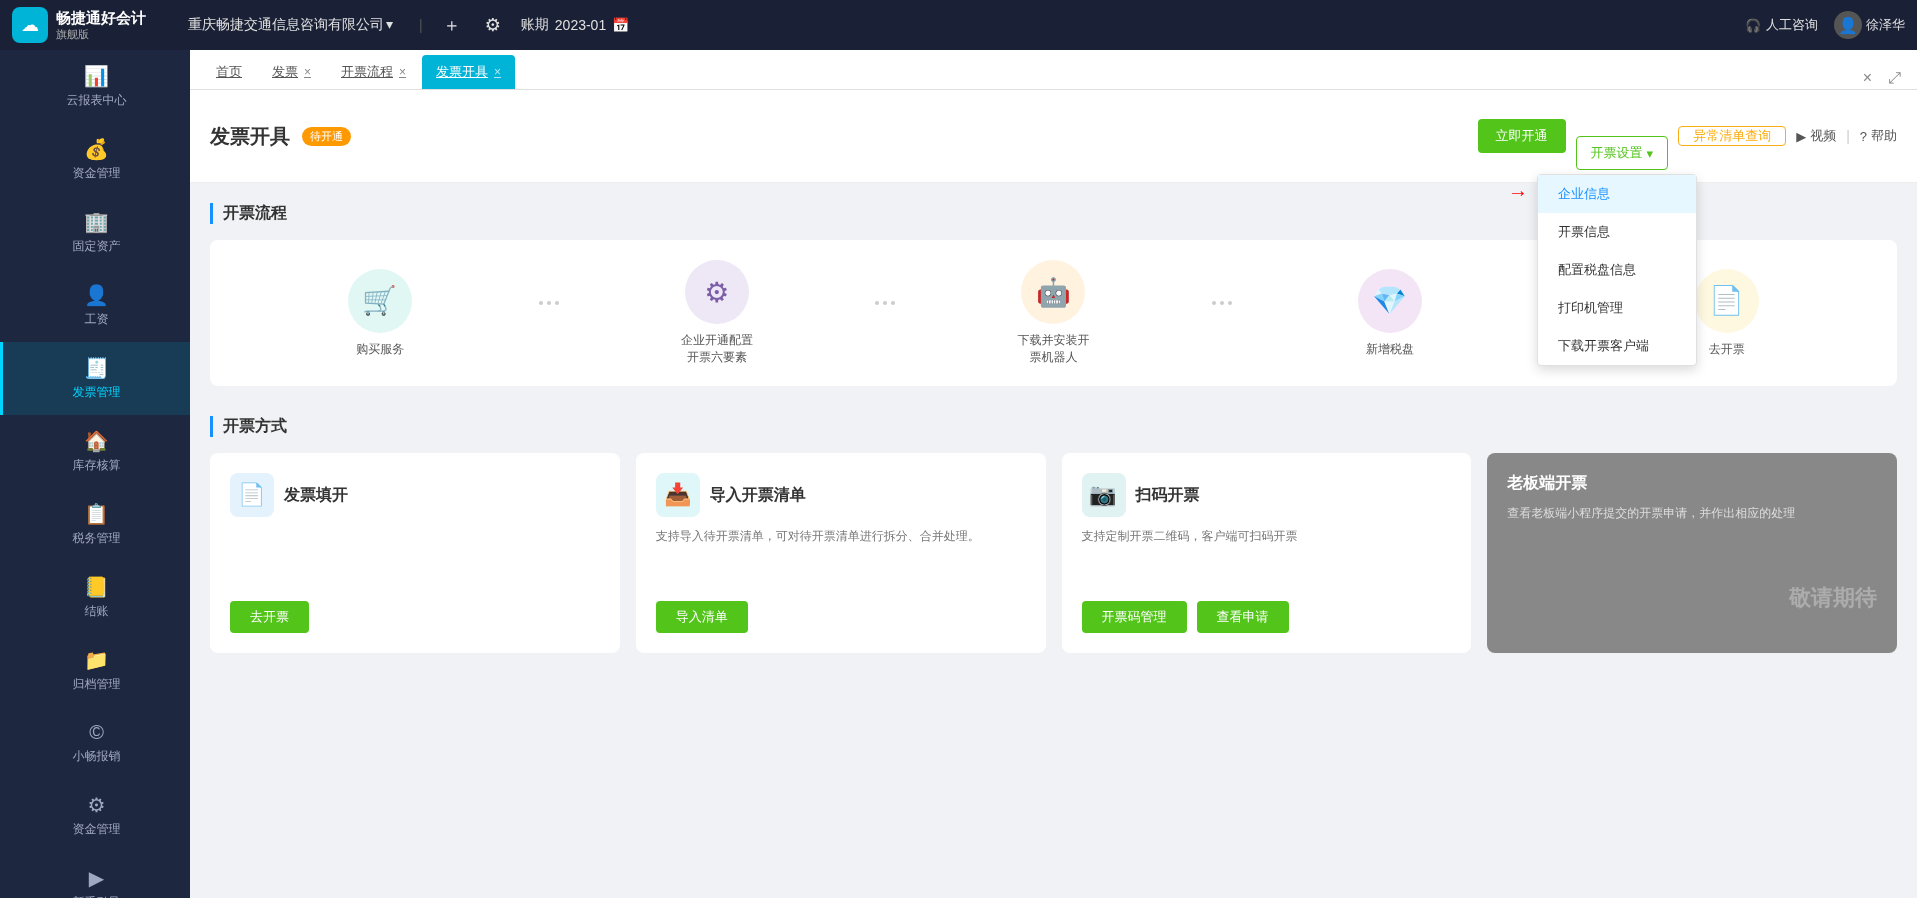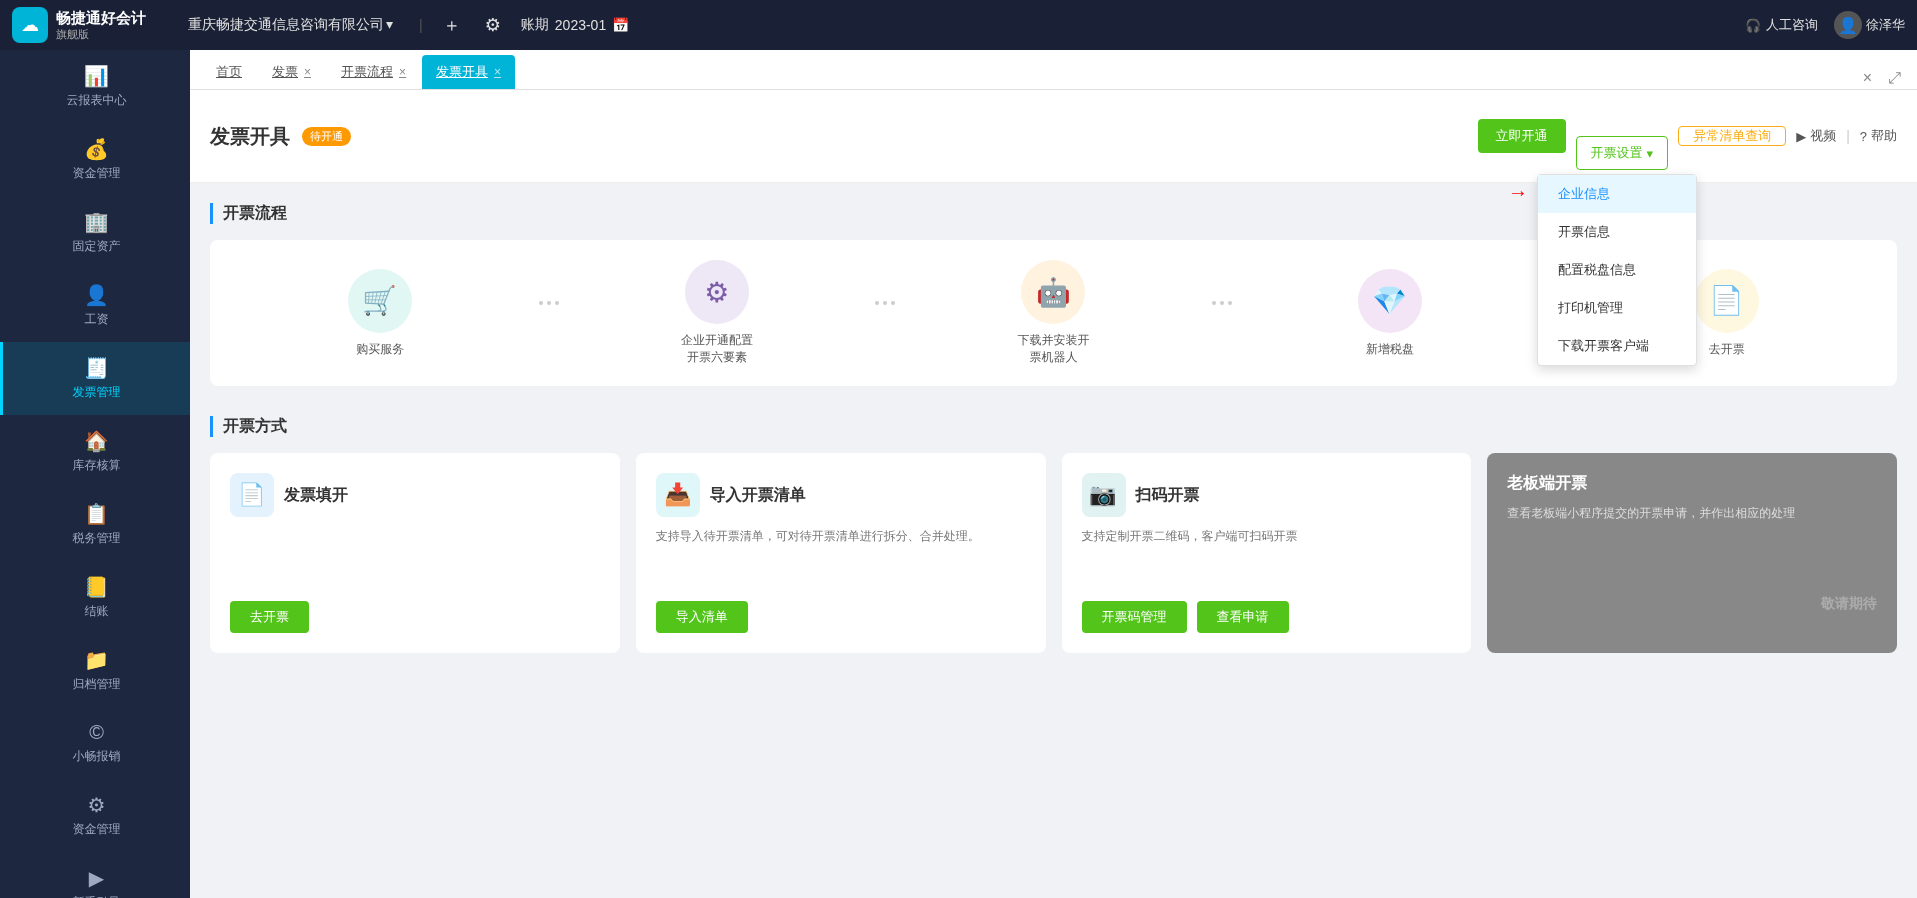--- a/index.html
+++ b/index.html
@@ -83,21 +83,21 @@
     .method-icon { width: 44px; height: 44px; border-radius: 8px; display: flex; align-items: center; justify-content: center; font-size: 22px; }
     .icon-blue { background: #e3f2fd; color: #1976d2; }
     .icon-cyan { background: #e0f7fa; color: #0097a7; }
     .icon-teal2 { background: #e0f2f1; color: #00897b; }
     .method-title { font-size: 16px; font-weight: bold; color: #333; }
     .method-desc { font-size: 12px; color: #777; line-height: 1.6; }
     .method-btn { display: inline-block; background: #52c41a; color: #fff; padding: 7px 20px; border-radius: 4px; font-size: 13px; cursor: pointer; border: none; margin-top: auto; align-self: flex-start; }
     .method-card-gray { background: #888; border-radius: 8px; padding: 20px; position: relative; display: flex; flex-direction: column; gap: 10px; min-height: 200px; }
     .gray-title { font-size: 16px; font-weight: bold; color: #fff; }
     .gray-desc { font-size: 12px; color: #ddd; line-height: 1.6; }
-    .gray-overlay { font-size: 14px; font-weight: bold; color: rgba(255,255,255,0.3); position: absolute; bottom: 40px; right: 20px; margin-left: 40px; }
+    .gray-overlay { font-size: 22px; font-weight: bold; color: rgba(255,255,255,0.3); position: absolute; bottom: 40px; right: 20px; margin-left: 40px; }
 
     
     ::-webkit-scrollbar { width: 6px; }
     ::-webkit-scrollbar-track { background: transparent; }
     ::-webkit-scrollbar-thumb { background: #ccc; border-radius: 3px; }
   </style>
 </head>
 <body>
 
 <div class="app-container">

